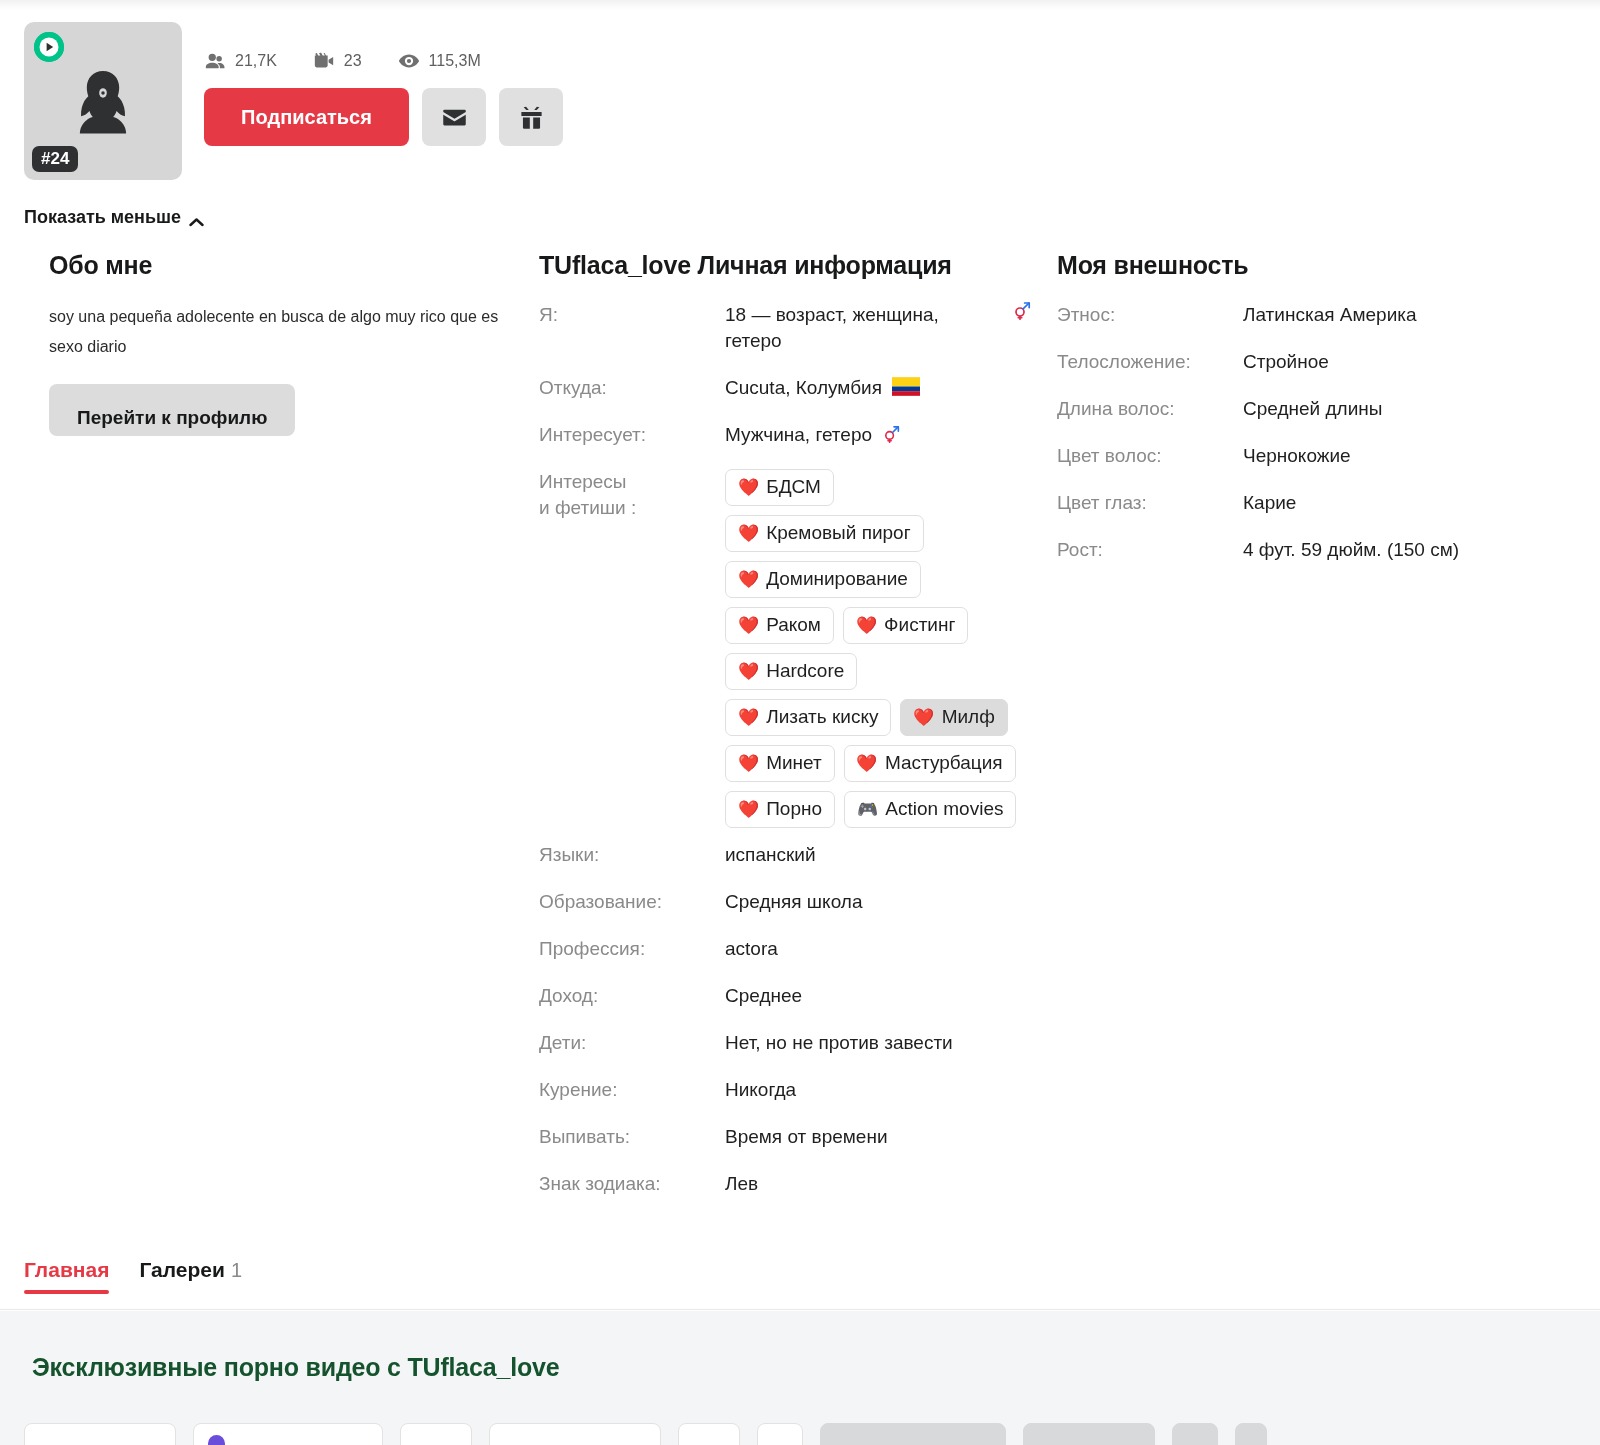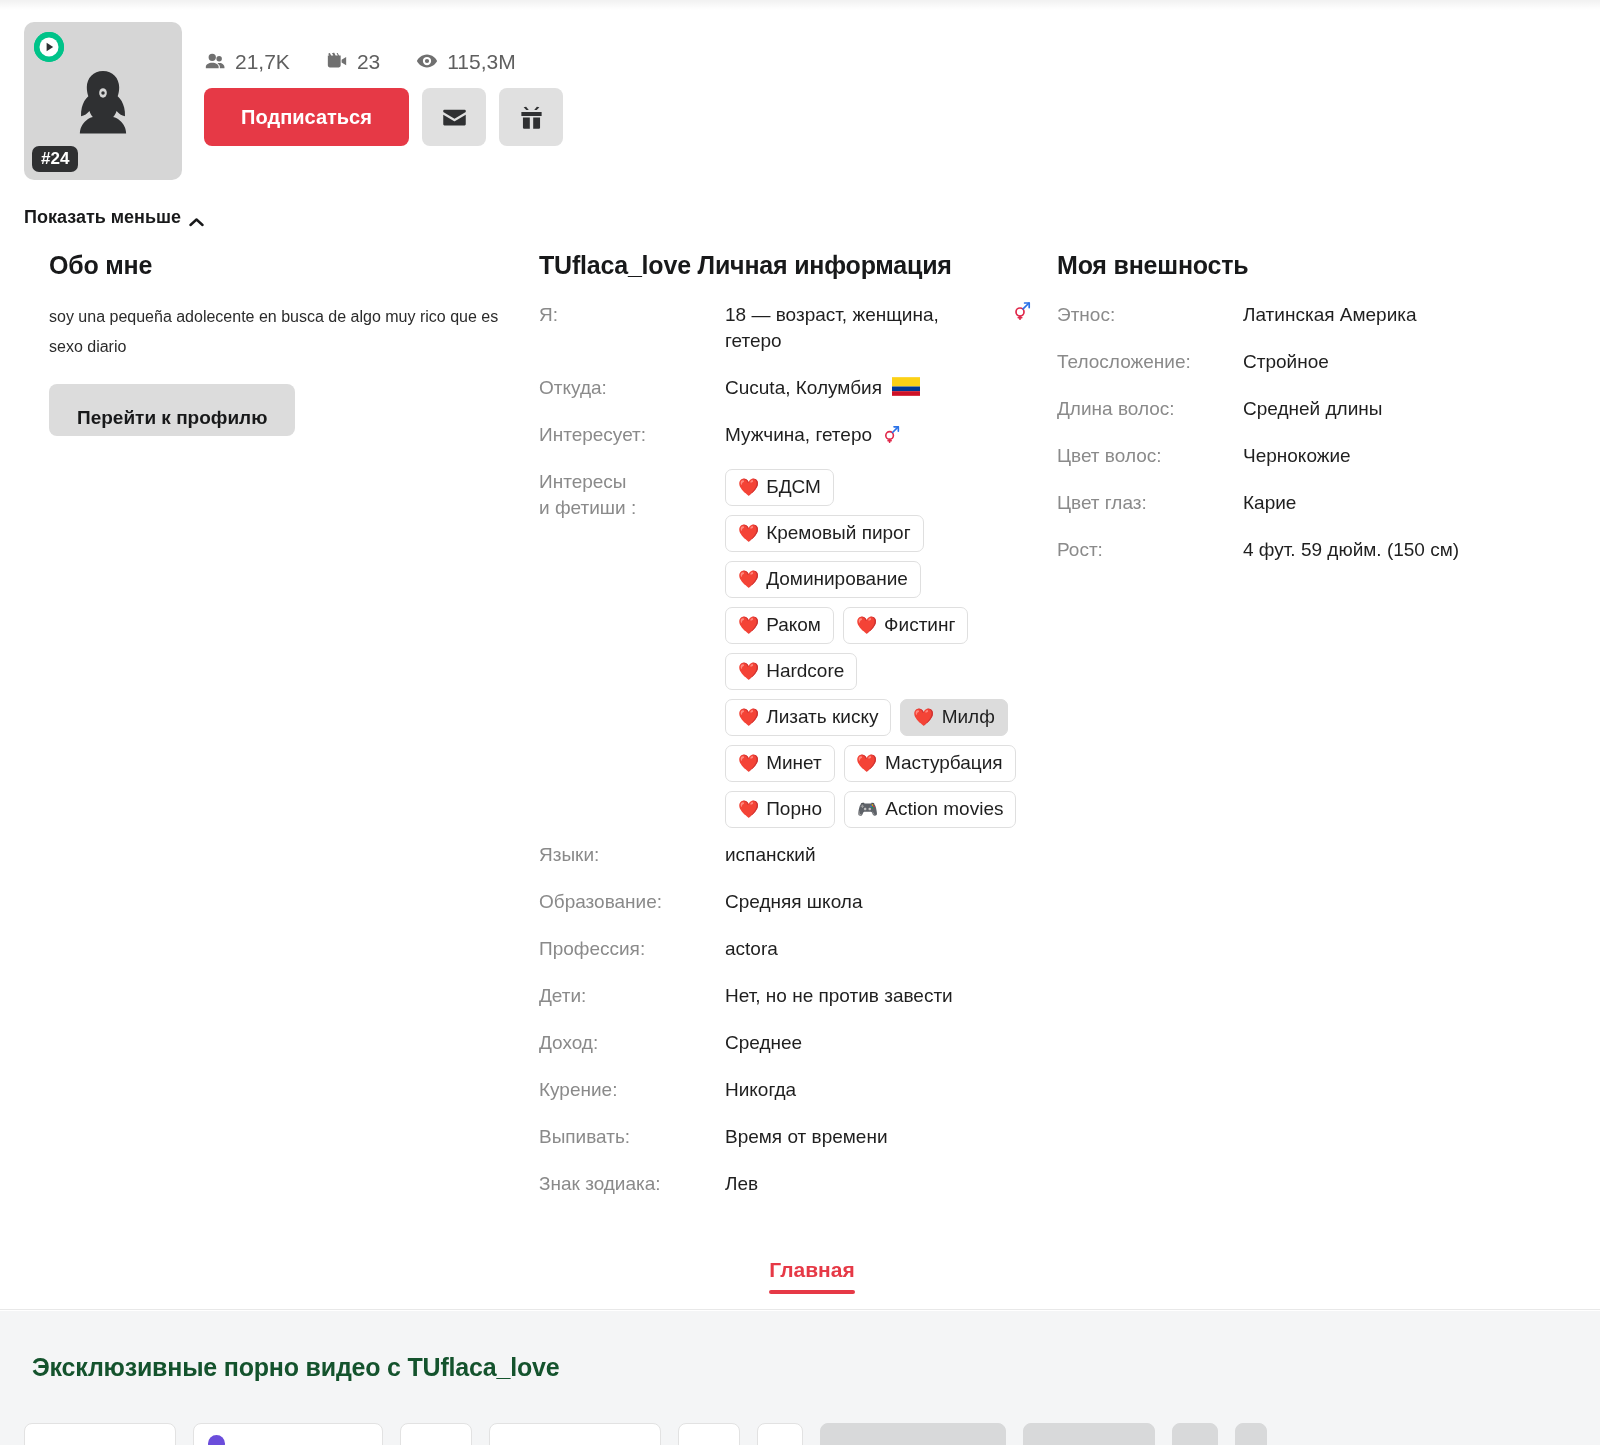--- a/index.html
+++ b/index.html
@@ -58,21 +58,21 @@
   }
   .flag-svg { width: 36px; height: 24px; display:block; border-radius:3px; }
 
   .stats-row {
     display: flex; align-items: center; gap: 36px;
     margin-top: 18px;
   }
   .stat { display: flex; align-items: center; gap: 9px; }
   .stat .stat-icon { width: 22px; height: 22px; display: flex; align-items:center; }
   .stat .stat-icon svg { width: 22px; height: 22px; fill: #707070; display:block; }
-  .stat-value { font-size: 21px; color: #5f5f5f; line-height: 1; }
+  .stat-value { font-size: 16px; color: #5f5f5f; line-height: 1; }
 
   .actions-row { display: flex; align-items: center; gap: 13px; margin-top: 16px; }
   .btn-subscribe {
     background: #e63946; color: #fff;
     border: none; border-radius: 8px;
     font-size: 20px; font-weight: 700;
     font-family: "Liberation Sans", sans-serif;
     padding: 0 26px; height: 58px;
     min-width: 205px;
     cursor: pointer;
@@ -156,21 +156,21 @@
   }
   .tag.highlight { background: #dcdcdc; border-color: #dcdcdc; }
   .tag .tag-emoji { font-size: 17px; line-height: 1; }
 
   
   .tabs-bar {
     position: absolute; left: 0; top: 1258px; width: 1600px; height: 52px;
     border-bottom: 1px solid #e8e8e8;
     background: #ffffff;
   }
-  .tabs-inner { display: flex; align-items: center; gap: 30px; padding-left: 24px; flex-direction: column; }
+  .tabs-inner { display: flex; align-items: flex-end; gap: 30px; padding-left: 24px; }
   .tab {
     font-size: 21px; font-weight: 700; color: #18191a;
     padding-bottom: 13px; position: relative; cursor: pointer; line-height: 1.1;
   }
   .tab.active { color: #e63946; }
   .tab.active::after {
     content: ""; position: absolute; left: 0; right: 0; bottom: 0;
     height: 4px; background: #e63946; border-radius: 2px;
   }
   .tab-count { color: #8a8a8a; font-weight: 400; margin-left: 6px; font-size: 20px; }
@@ -391,26 +391,26 @@
           </div>
           <div class="info-row">
             <div class="info-label">Образование:</div>
             <div class="info-value">Средняя школа</div>
           </div>
           <div class="info-row">
             <div class="info-label">Профессия:</div>
             <div class="info-value">actora</div>
           </div>
           <div class="info-row">
+            <div class="info-label">Доход:</div>
+            <div class="info-value">Среднее</div>
+          </div>
+          <div class="info-row">
             <div class="info-label">Дети:</div>
             <div class="info-value">Нет, но не против завести</div>
-          </div>
-          <div class="info-row">
-            <div class="info-label">Доход:</div>
-            <div class="info-value">Среднее</div>
           </div>
           <div class="info-row">
             <div class="info-label">Курение:</div>
             <div class="info-value">Никогда</div>
           </div>
           <div class="info-row">
             <div class="info-label">Выпивать:</div>
             <div class="info-value">Время от времени</div>
           </div>
           <div class="info-row">

